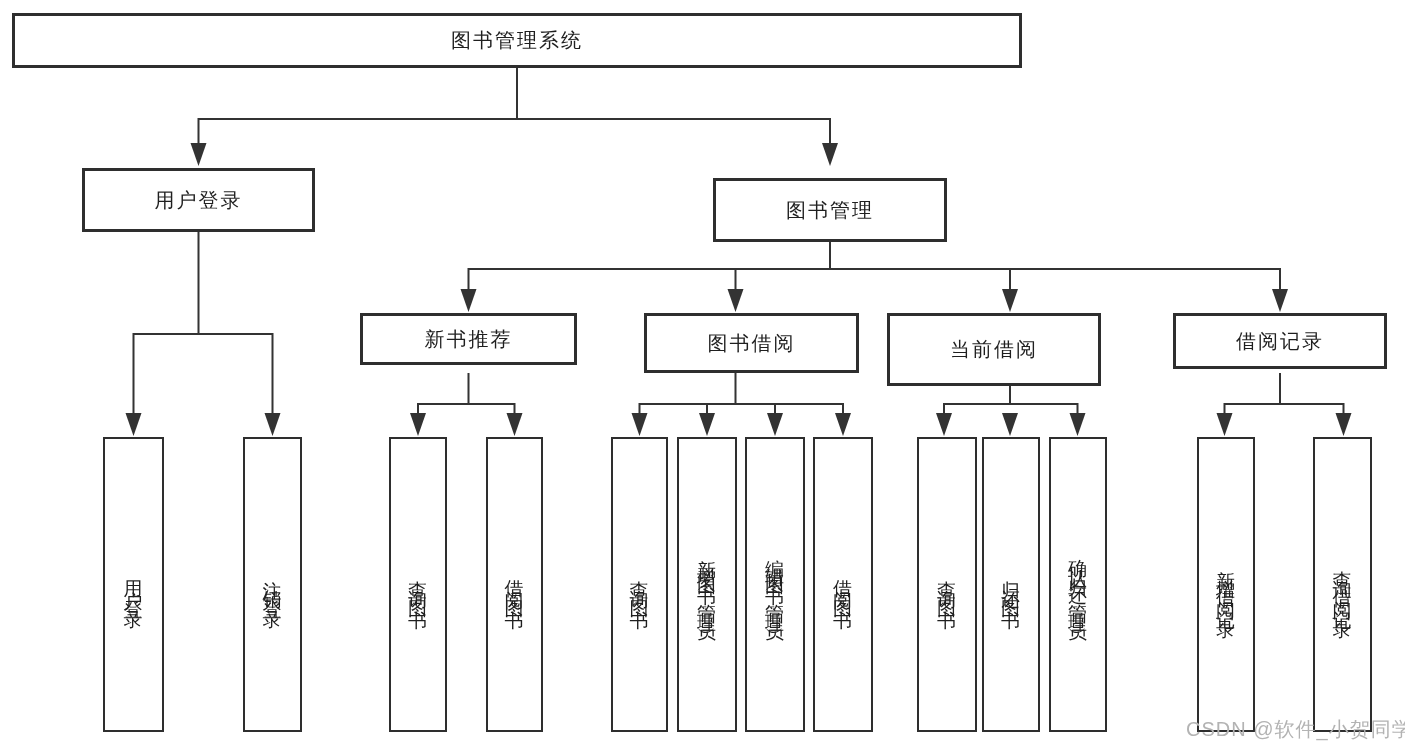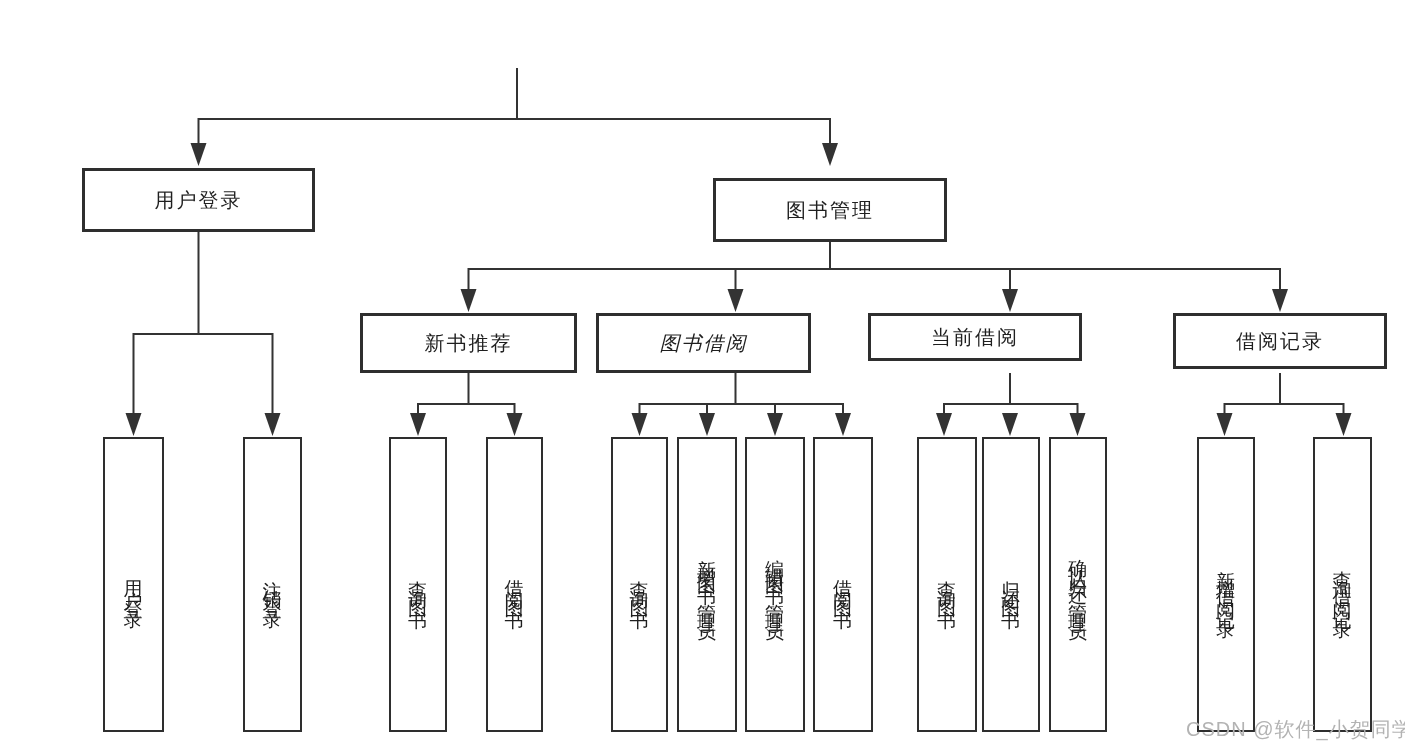--- a/index.html
+++ b/index.html
@@ -102,35 +102,38 @@
       <polygon points="767,413 783,413 775,436"></polygon>
       <polygon points="835,413 851,413 843,436"></polygon>
       <polygon points="936,413 952,413 944,436"></polygon>
       <polygon points="1002,413 1018,413 1010,436"></polygon>
       <polygon points="1069.5,413 1085.5,413 1077.5,436"></polygon>
       <polygon points="1216.5,413 1232.5,413 1224.5,436"></polygon>
       <polygon points="1335.5,413 1351.5,413 1343.5,436"></polygon>
     </g>
   </svg>
 
+  <div class="node" style="left:12px; top:13px; width:1010px; height:55px;">
+    <span class="h-label">图书管理系统</span>
+  </div>
 
   <div class="node" style="left:82px; top:168px; width:233px; height:64px;">
     <span class="h-label">用户登录</span>
   </div>
   <div class="node" style="left:713px; top:168px; width:234px; height:64px;margin-top:10px;">
     <span class="h-label">图书管理</span>
   </div>
 
-  <div class="node" style="left:360px; top:313px; width:217px; height:60px;">
+  <div class="node" style="left:360px; top:313px; width:217px; height:52px;">
     <span class="h-label">新书推荐</span>
   </div>
-  <div class="node" style="left:596px; top:313px; width:215px; height:60px;font-style:italic;">
+  <div class="node" style="left:644px; top:313px; width:215px; height:60px;">
     <span class="h-label">图书借阅</span>
   </div>
-  <div class="node" style="left:868px; top:313px; width:214px; height:48px;">
+  <div class="node" style="left:887px; top:313px; width:214px; height:73px;">
     <span class="h-label">当前借阅</span>
   </div>
   <div class="node" style="left:1173px; top:313px; width:214px; height:56px;">
     <span class="h-label">借阅记录</span>
   </div>
 
   <div class="node leaf" style="left:103px; top:437px; width:61px; height:295px;">
     <span class="v-label">用户登录</span>
   </div>
   <div class="node leaf" style="left:243px; top:437px; width:59px; height:295px;">

